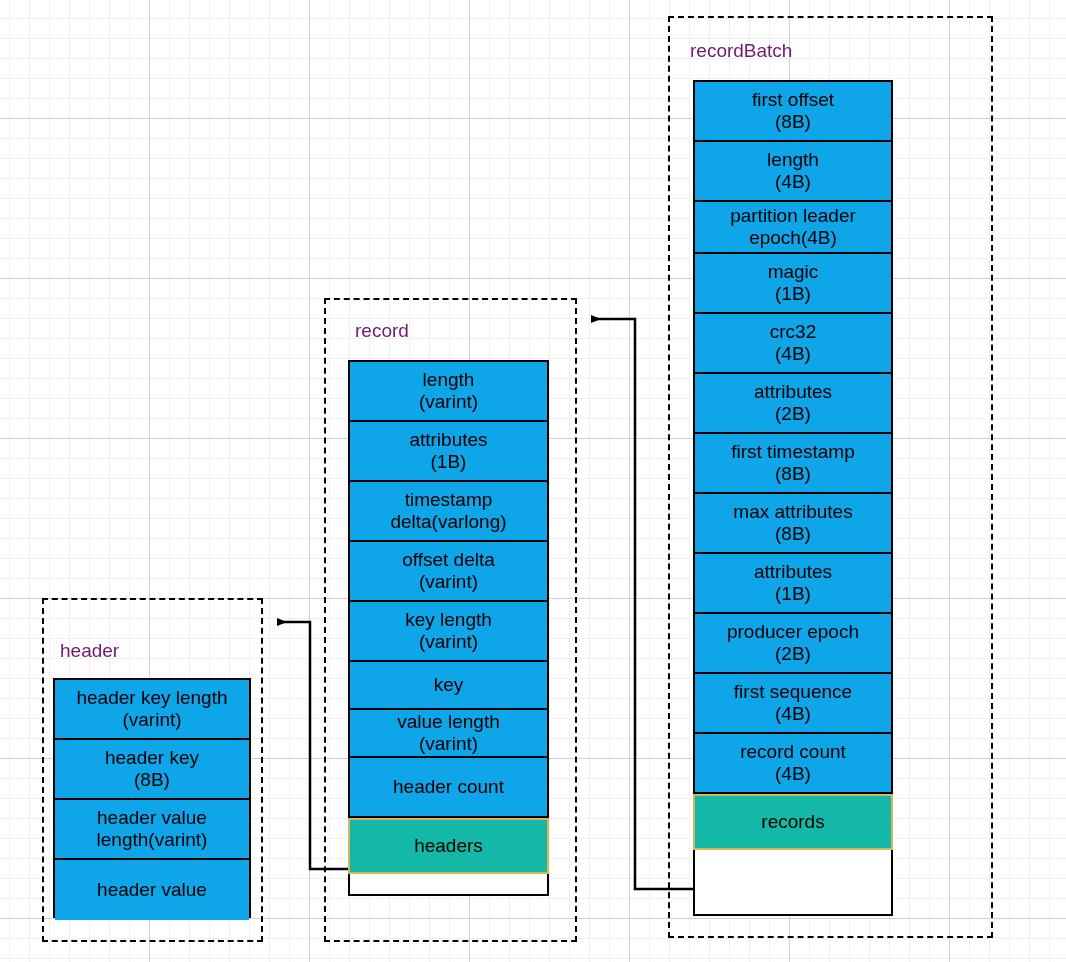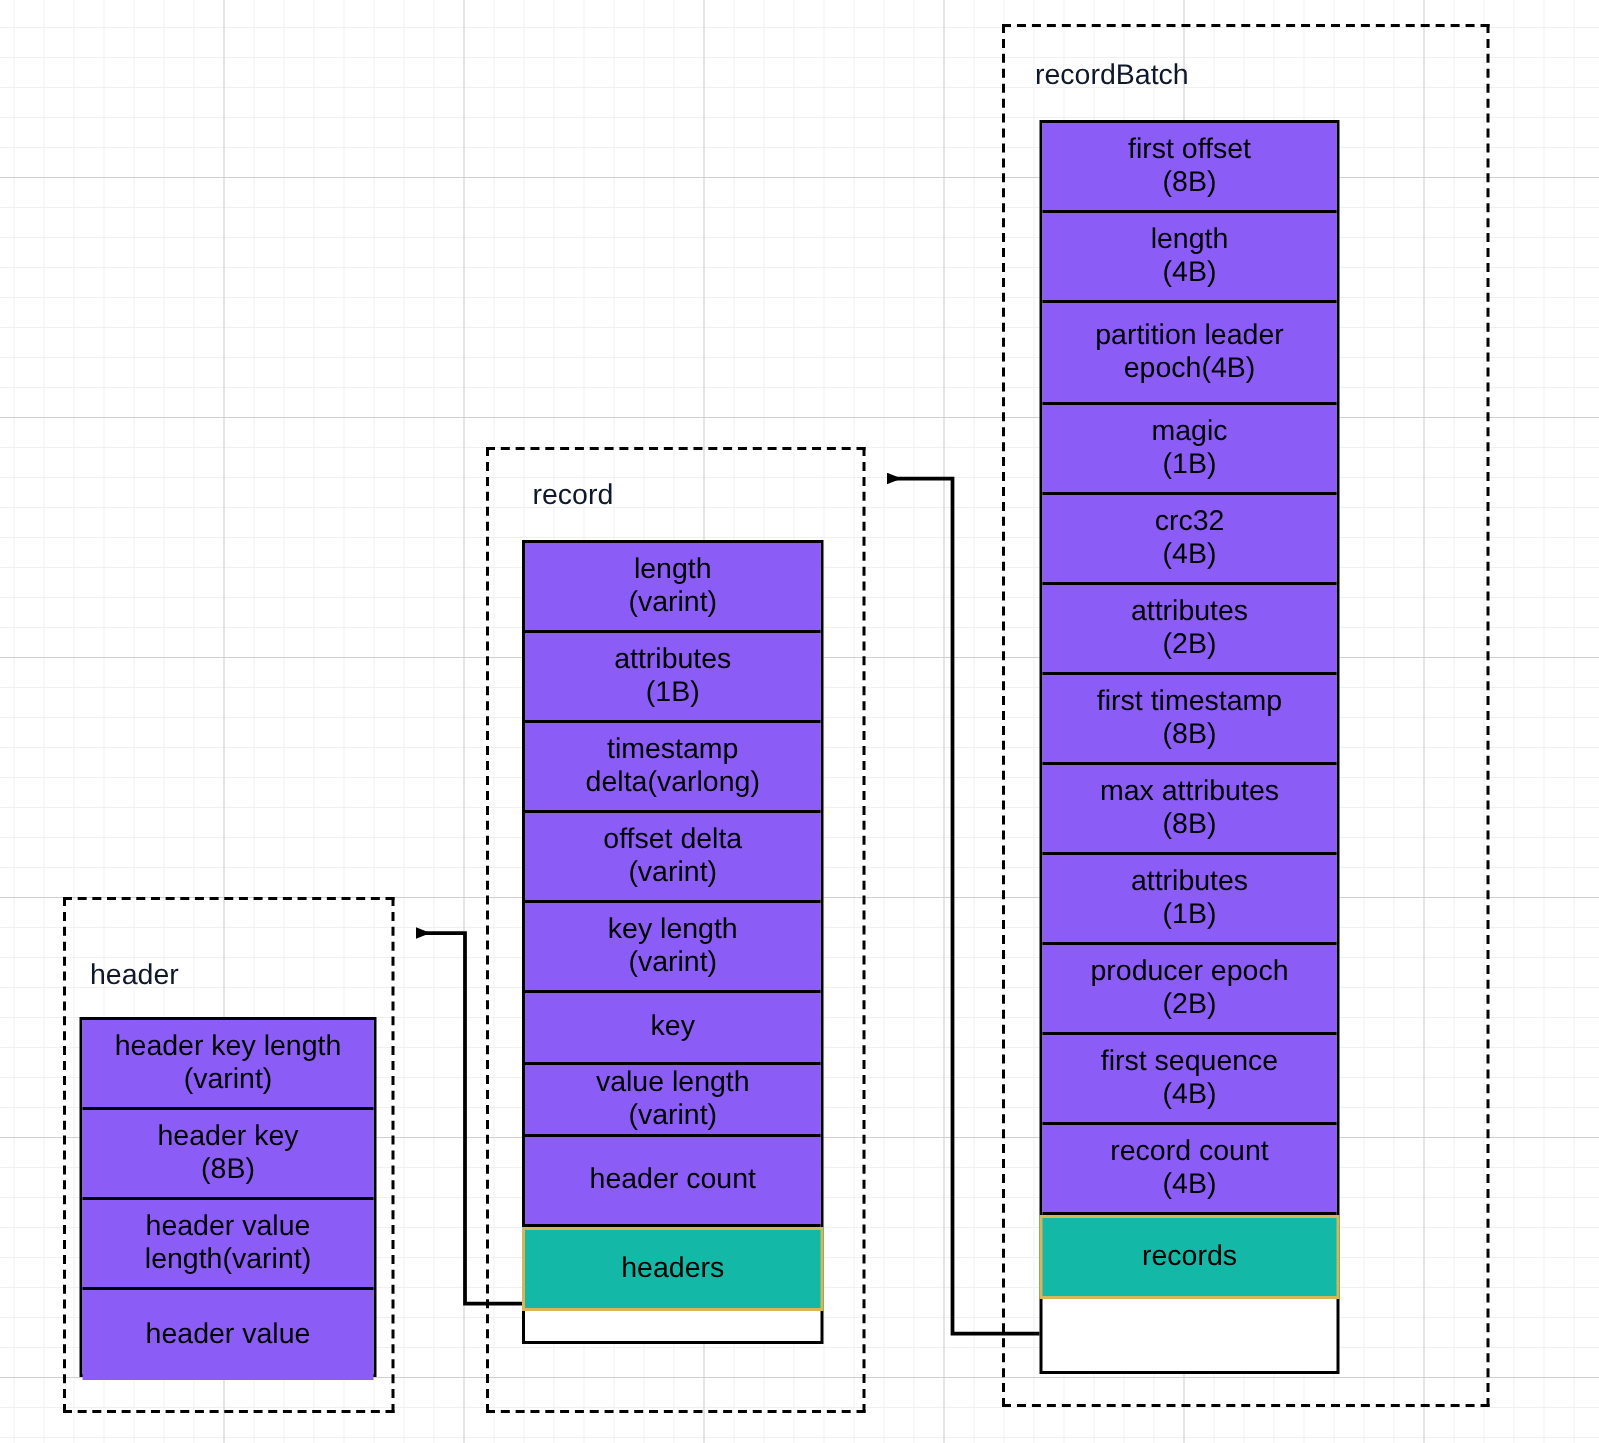--- a/index.html
+++ b/index.html
@@ -39,42 +39,42 @@
   .group {
     position: absolute;
     border: 2px dashed #000000;
     background: transparent;
     box-sizing: border-box;
   }
   .group-title {
     position: absolute;
     font-size: 19px;
     line-height: 22px;
-    color: #0f172a;
+    color: #701a75;
     white-space: nowrap;
   }
 
   
   .table {
     position: absolute;
     box-sizing: border-box;
     border: 2px solid #000000;
     background: #ffffff;
   }
   .row {
     box-sizing: border-box;
     border-bottom: 2px solid #000000;
     display: flex;
     align-items: center;
     justify-content: center;
     text-align: center;
     font-size: 19px;
     line-height: 22px;
     padding: 0 2px;
-    background: #8b5cf6;
+    background: #0ea5e9;
     color: #000000;
   }
   .row:last-child { border-bottom: none; }
   .row .l2 { display: block; }
   .row.highlight {
     background: #14b8a6;
     border: 2px solid #d6b656;
     margin: 0 -2px -2px -2px;
     position: relative;
     z-index: 2;
@@ -184,21 +184,21 @@
       <span class="l2">first offset</span>
       <span class="l2">(8B)</span>
     </div>
   </div>
   <div class="row" style="height:60px;">
     <div>
       <span class="l2">length</span>
       <span class="l2">(4B)</span>
     </div>
   </div>
-  <div class="row" style="height:68px;">
+  <div class="row" style="height:52px;">
     <div>
       <span class="l2">partition leader</span>
       <span class="l2">epoch(4B)</span>
     </div>
   </div>
   <div class="row" style="height:60px;">
     <div>
       <span class="l2">magic</span>
       <span class="l2">(1B)</span>
     </div>

